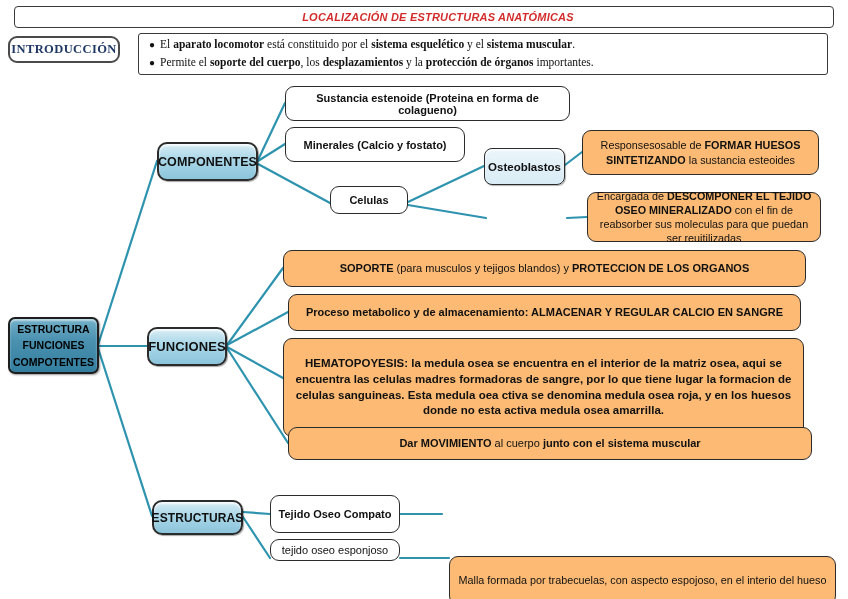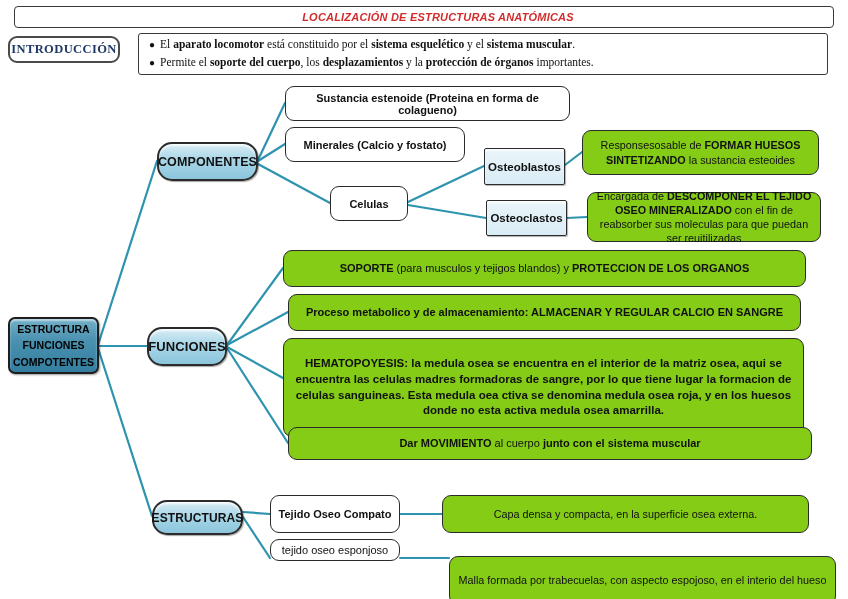--- a/index.html
+++ b/index.html
@@ -30,36 +30,36 @@
   }
   .bullet-row{display:flex;gap:5px;font-family:"Liberation Serif",serif;font-size:11.5px;line-height:1.55;text-align:left;}
   .bullet-row .dot{font-size:10px;line-height:1.8;}
 
   
   .wnode{
     border:1.8px solid #2b2b2b;border-radius:9px;background:#fff;
     font-weight:bold;font-size:11px;padding:10px 6px;
   }
   .wdesc{
-    border:1.8px solid #2b2b2b;border-radius:9px;background:#84cc16;
+    border:1.8px solid #2b2b2b;border-radius:9px;background:#fdba74;
     font-size:10.8px;padding:13px 8px;line-height:1.3;
   }
   .wdesc b,.wnode b{font-weight:bold;}
   .wnode .reg,.wdesc span{font-weight:normal;}
 
   
   .bluenode{
-    border:2px solid #2b2b2b;border-radius:15px;
+    border:2px solid #2b2b2b;border-radius:10px;
     background:linear-gradient(180deg,#d6ecf5 0%,#a9d6e7 45%,#8cc5dc 100%);
     box-shadow:inset 0 2px 2px rgba(255,255,255,.8),1px 1px 1px rgba(0,0,0,.35);
     font-weight:bold;font-size:12.5px;letter-spacing:.1px;
   }
   
   .lightnode{
-    border:1.8px solid #2b2b2b;border-radius:2px;
+    border:1.8px solid #2b2b2b;border-radius:8px;
     background:linear-gradient(180deg,#eaf5fa 0%,#d9ecf5 100%);
     box-shadow:inset 0 2px 2px rgba(255,255,255,.8),1px 1px 1px rgba(0,0,0,.3);
     font-weight:bold;font-size:11.5px;
   }
   
   .rootnode{
     left:8px;top:317px;width:91px;height:57px;
     border:2px solid #1e1e1e;border-radius:7px;
     background:linear-gradient(180deg,#72b0c8 0%,#4b91b0 40%,#337e9f 100%);
     box-shadow:inset 0 2px 2px rgba(255,255,255,.55),1px 1px 2px rgba(0,0,0,.4);
@@ -120,28 +120,25 @@
 
   <div class="box bluenode" style="left:157px;top:142px;width:101px;height:39px;">
     <span>COMPONENTES</span>
   </div>
   <div class="box wnode" style="left:285px;top:86px;width:285px;height:35px;">
     <span><b>Sustancia estenoide </b><span>(Proteina en forma de colagueno)</span></span>
   </div>
   <div class="box wnode" style="left:285px;top:127px;width:180px;height:35px;">
     <span><b>Minerales  </b><span>(Calcio y fostato)</span></span>
   </div>
-  <div class="box wnode" style="left:330px;top:186px;width:78px;height:35px;">
+  <div class="box wnode" style="left:330px;top:186px;width:78px;height:28px;">
     <span>Celulas</span>
   </div>
   <div class="box lightnode" style="left:484px;top:148px;width:81px;height:37px;">
     <span>Osteoblastos</span>
-  </div>
-  <div class="box lightnode" style="left:486px;top:200px;width:81px;height:36px;">
-    <span>Osteoclastos</span>
   </div>
   <div class="box wdesc" style="left:582px;top:130px;width:237px;height:45px;">
     <span><span>Responsesosable de </span><b>FORMAR HUESOS SINTETIZANDO</b><span> la sustancia esteoides</span></span>
   </div>
   <div class="box wdesc" style="left:587px;top:192px;width:234px;height:50px;">
     <span><span>Encargada de </span><b>DESCOMPONER EL TEJIDO OSEO MINERALIZADO</b><span> con el fin de reabsorber sus moleculas para que puedan ser reuitilizadas</span></span>
   </div>
 
   <div class="box bluenode" style="left:147px;top:327px;width:80px;height:39px;font-size:13px;">
     <span>FUNCIONES</span>
@@ -158,23 +155,20 @@
   <div class="box wdesc" style="left:288px;top:427px;width:524px;height:33px;font-size:11px;">
     <span><b>Dar MOVIMIENTO</b><span> al cuerpo </span><b>junto con el sistema muscular</b></span>
   </div>
 
   <div class="box bluenode" style="left:152px;top:500px;width:91px;height:35px;font-size:12px;">
     <span>ESTRUCTURAS</span>
   </div>
   <div class="box wnode" style="left:270px;top:495px;width:130px;height:38px;">
     <span>Tejido Oseo Compato</span>
   </div>
-  <div class="box wdesc" style="left:442px;top:495px;width:367px;height:38px;">
-    <span>Capa densa y compacta, en la superficie osea externa.</span>
-  </div>
   <div class="box wnode" style="left:270px;top:539px;width:130px;height:22px;font-weight:normal;">
     <span>tejido oseo esponjoso</span>
   </div>
   <div class="box wdesc" style="left:449px;top:538px;width:387px;height:49px;margin-top:18px;">
     <span>Malla formada por trabecuelas, con aspecto espojoso, en el interio del hueso</span>
   </div>
 
 </div>
 
 </body></html>

